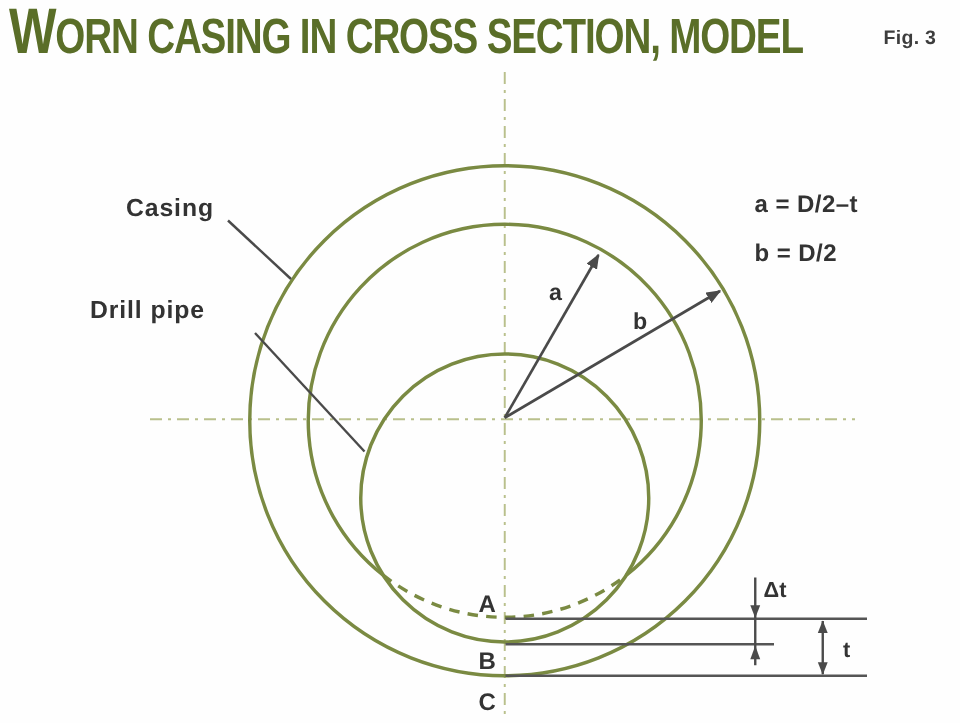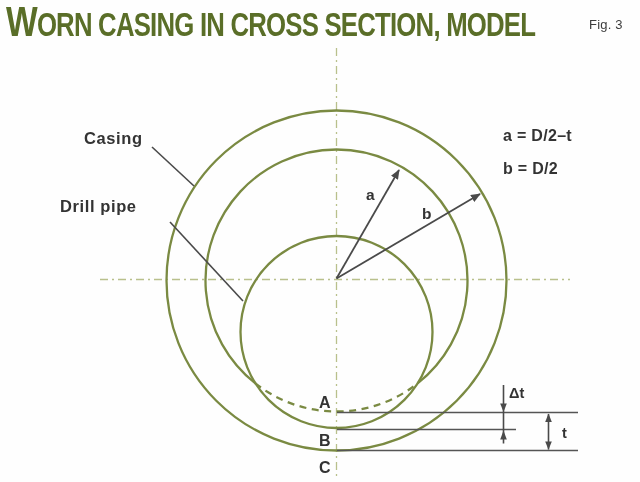--- a/index.html
+++ b/index.html
@@ -25,21 +25,21 @@
     line-height: 38px;
   }
   .title::first-letter {
     font-size: 43px;
   }
   .fig-label {
     position: absolute;
     left: 589px;
     top: 17px;
     font-size: 13px;
-    font-weight: normal;
+    font-weight: bold;
     color: #3d3d3d;
     letter-spacing: 0.2px;
   }
   svg { position: absolute; left: 0; top: 0; }
   text {
     font-family: "Liberation Sans", sans-serif;
     fill: #333333;
   }
   .ann-label { font-size: 16.5px; font-weight: bold; letter-spacing: 0.6px; }
   .formula   { font-size: 16px;   font-weight: bold; letter-spacing: 0.3px; }

